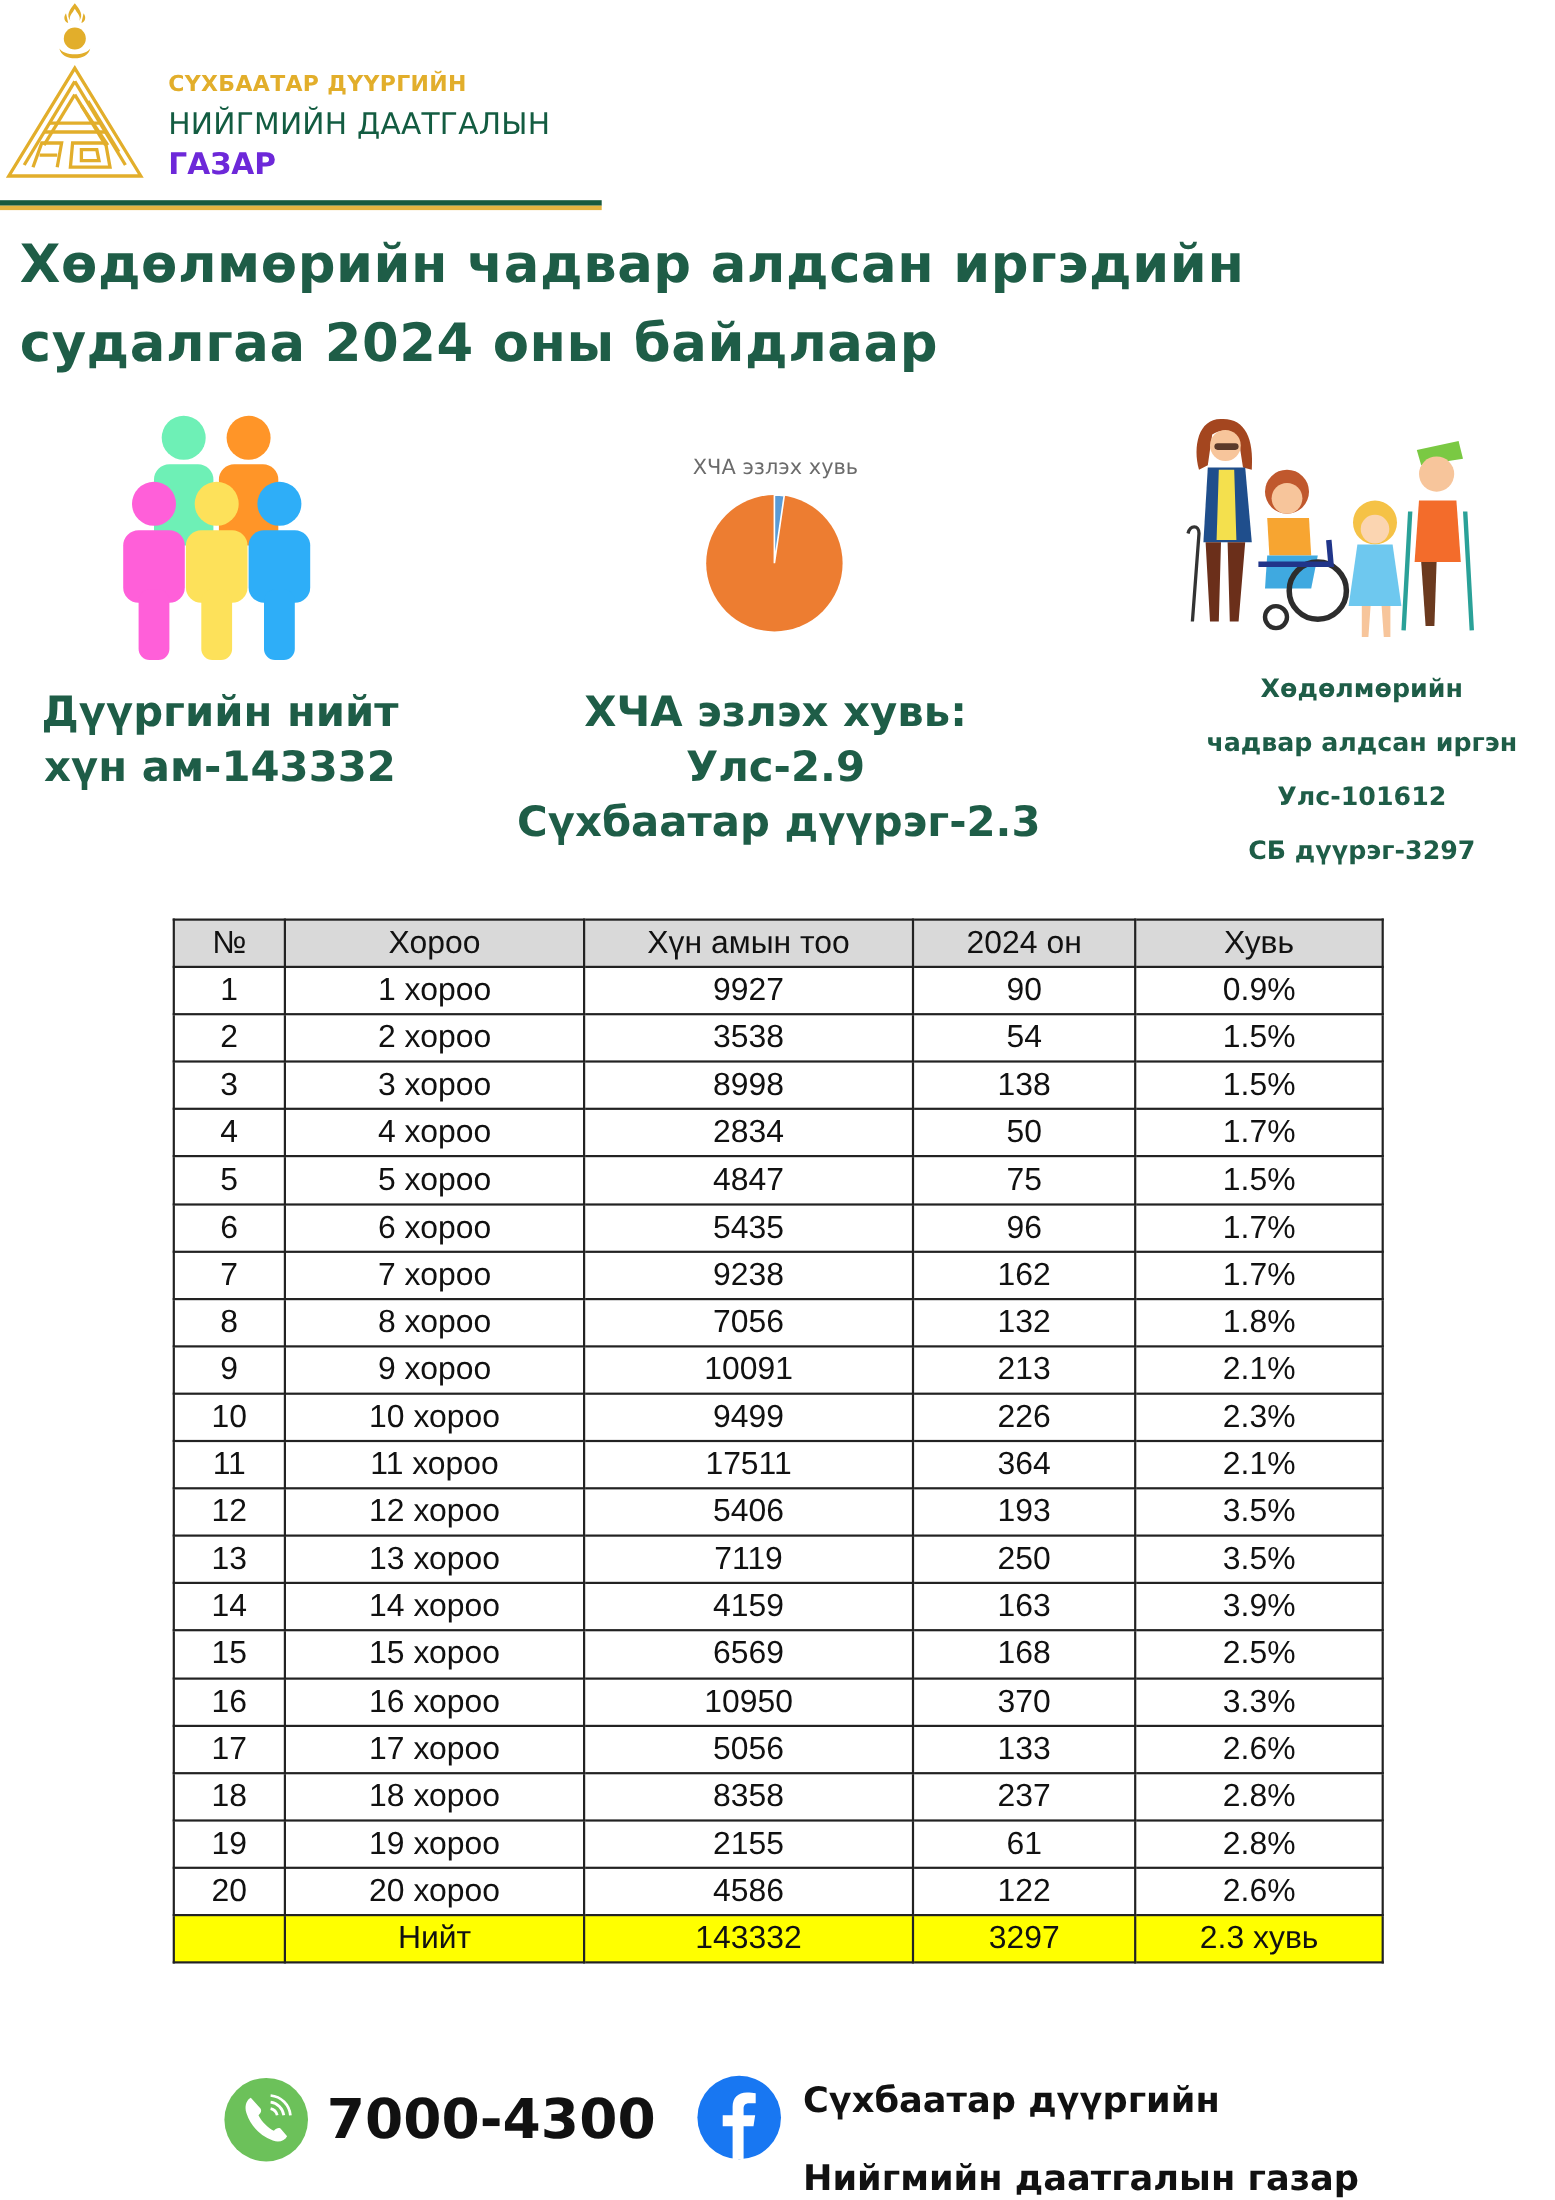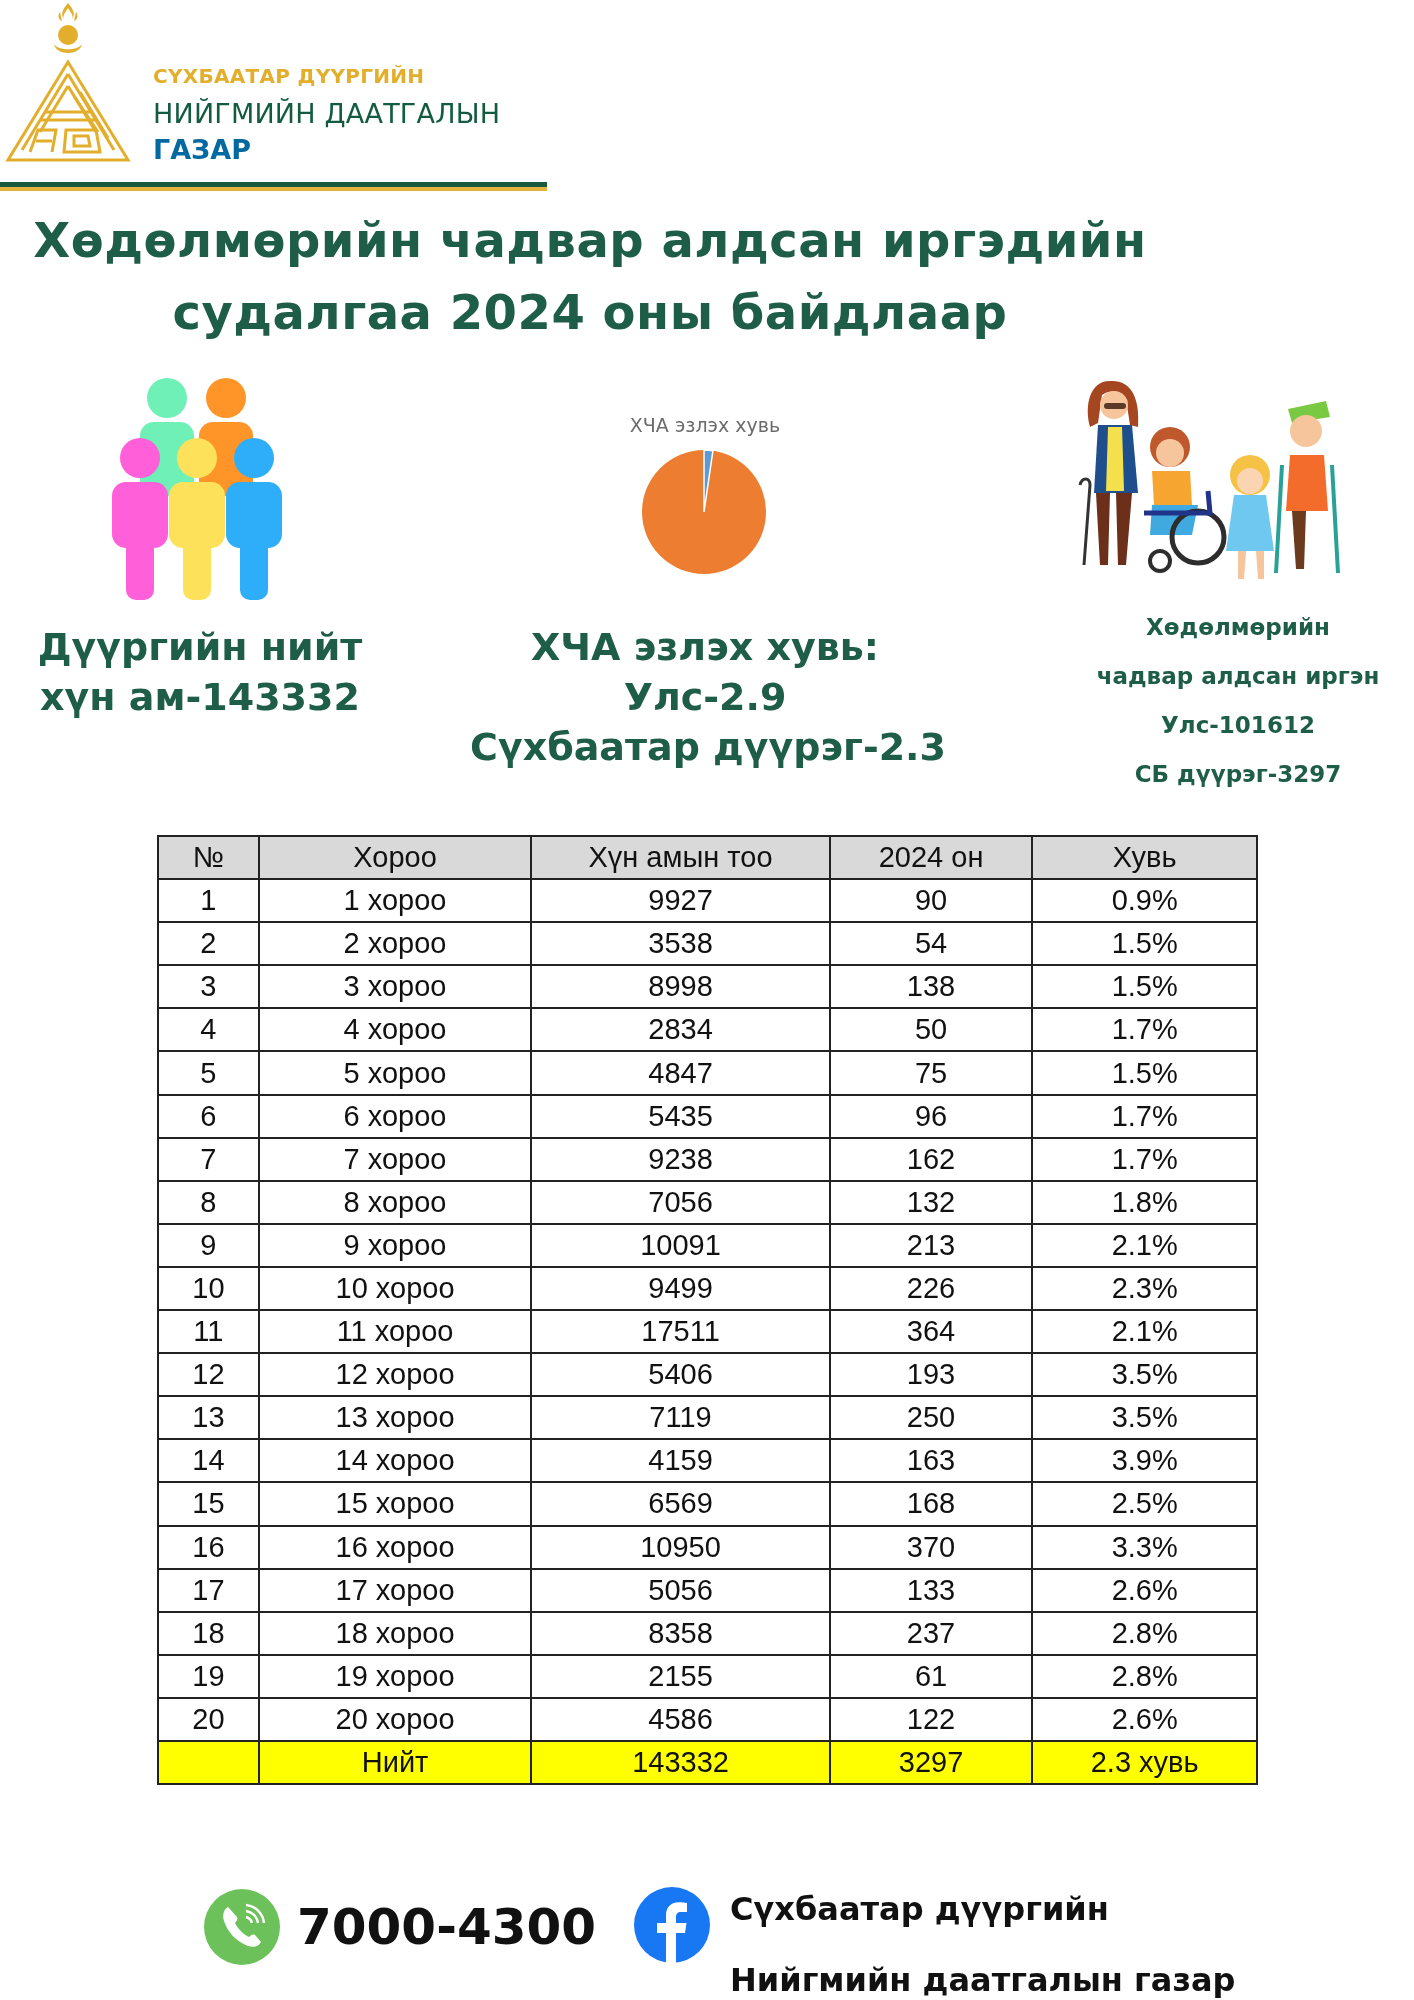--- a/index.html
+++ b/index.html
@@ -4,27 +4,27 @@
 <style>
   html, body { margin:0; padding:0; background:#ffffff; }
   body { width:1414px; height:2000px; position:relative; overflow:hidden;
          font-family:"DejaVu Sans", "Liberation Sans", sans-serif; color:#1d5c48; }
   .abs { position:absolute; }
 
   
   #logo-mark { left:0; top:0; width:145px; height:175px; }
   .logo-line1 { left:153px; top:64px; font-size:20px; font-weight:bold; color:#e2ae2b; letter-spacing:0.3px; white-space:nowrap; }
   .logo-line2 { left:153px; top:98px; font-size:27px; font-weight:400; color:#135c41; white-space:nowrap; letter-spacing:0.2px; }
-  .logo-line3 { left:153px; top:134px; font-size:27px; font-weight:900; color:#0369a1; white-space:nowrap; }
+  .logo-line3 { left:153px; top:134px; font-size:27px; font-weight:900; color:#6d28d9; white-space:nowrap; }
   .bar-green { left:0; top:182px; width:547px; height:5px; background:#195a3e; }
   .bar-gold  { left:0; top:187px; width:547px; height:4px; background:#e5b440; }
 
   
-  .title { left:0; width:1180px; text-align:center; font-weight:bold; color:#1e5d47;
-           font-size:48px; letter-spacing:0.5px; white-space:nowrap; }
+  .title { left:0; width:1180px; font-weight:bold; color:#1e5d47;
+           font-size:48px; letter-spacing:0.5px; white-space:nowrap;padding-left:18px; }
   .title.l1 { top:212px; }
   .title.l2 { top:284px; }
 
   
   .stat-text { text-align:center; font-weight:bold; color:#1e5d47; white-space:nowrap; }
   .stat1 { left:20px; width:360px; top:622px; font-size:38px; line-height:50px; }
   .stat2 { left:470px; width:470px; top:622px; font-size:38px; line-height:50px; }
   .stat3 { left:995px; width:420px; top:603px; font-size:23px; line-height:49px;margin-left:33px; }
 
   .pie-title { left:560px; width:290px; top:414px; text-align:center; font-size:19px; color:#6b6b6b; }

